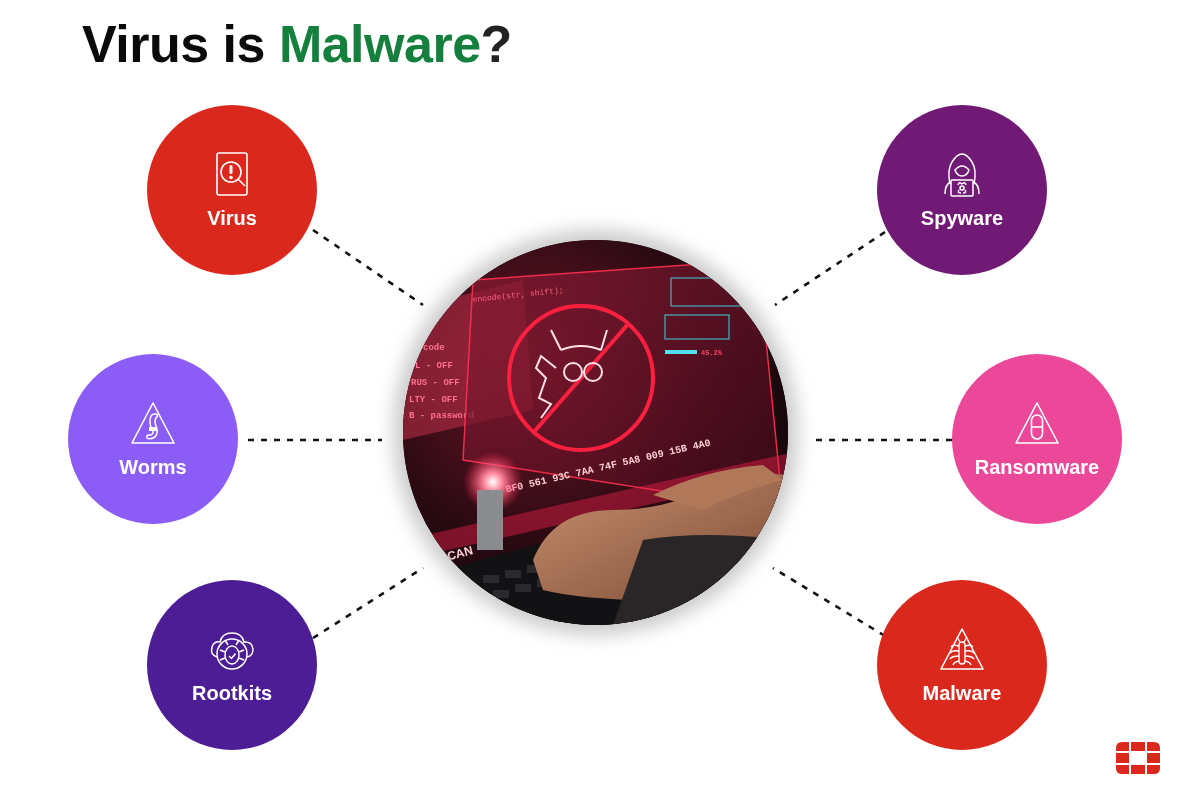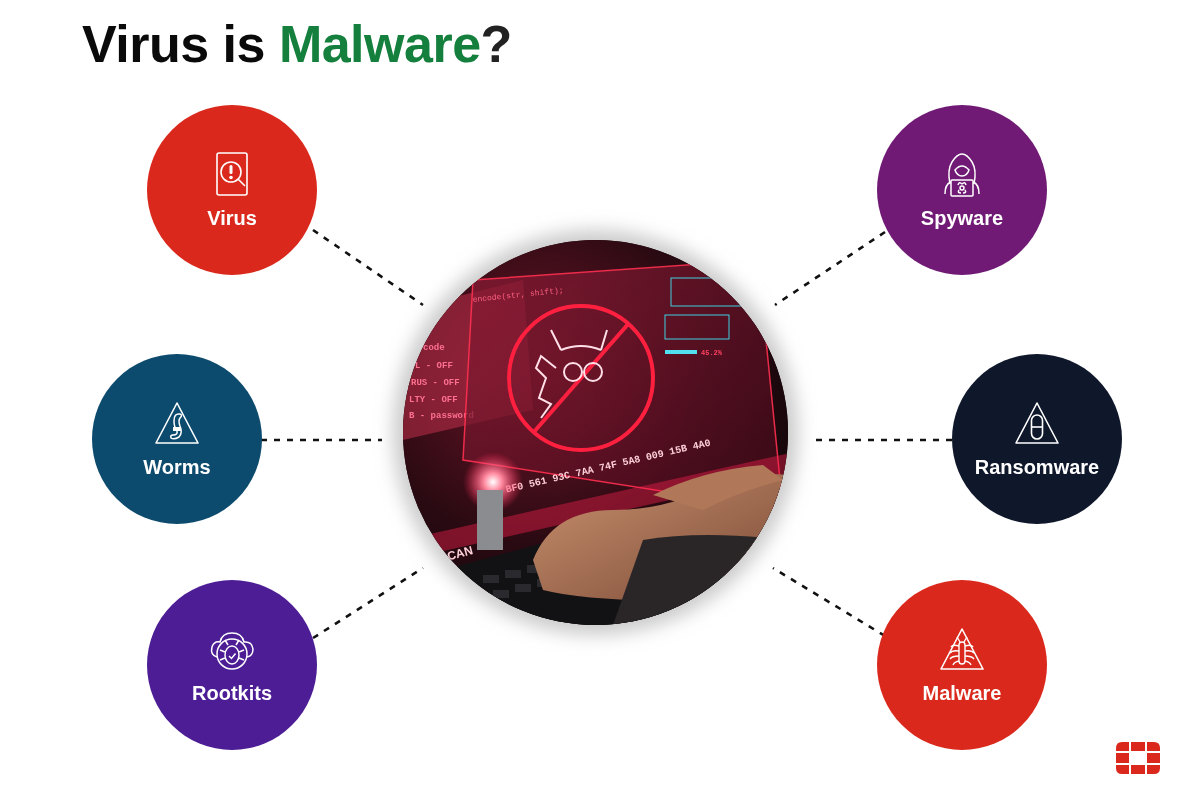--- a/index.html
+++ b/index.html
@@ -111,21 +111,21 @@
       <rect x="10" y="3" width="30" height="42" rx="2"></rect>
       <circle cx="24" cy="22" r="10"></circle>
       <line x1="31" y1="29" x2="38" y2="36"></line>
     </g>
     <rect x="22.5" y="15" width="3" height="9" rx="1.5" fill="#fff"></rect>
     <circle cx="24" cy="27.5" r="1.8" fill="#fff"></circle>
   </svg>
   <span class="label">Virus</span>
 </div>
 
-<div class="node" style="left:92px; top:354px; background:#0c4a6e;">
+<div class="node" style="left:68px; top:354px; background:#8b5cf6;">
   <svg class="icon" viewBox="0 0 50 50">
     <path d="M25,4 L46,44 L4,44 Z" fill="none" stroke="#fff" stroke-width="1.6" stroke-linejoin="round"></path>
     <path d="M28,15 Q22,14 22,22 Q22,28 25,32 Q26,36 21,36 Q18,36 19,39 Q22,41 27,38 Q31,34 28,27 Q26,22 28,19 Q31,16 28,15 Z" fill="none" stroke="#fff" stroke-width="1.5"></path>
     <rect x="21" y="28" width="8" height="4" fill="#fff"></rect>
   </svg>
   <span class="label">Worms</span>
 </div>
 
 <div class="node" style="left:147px; top:580px; background:#4c1d95;">
   <svg class="icon" viewBox="0 0 50 50">
@@ -147,21 +147,21 @@
       <path d="M18,20 Q25,12 32,20 Q30,26 25,26 Q20,26 18,20 Z"></path>
       <path d="M8,44 Q8,34 14,32 M42,44 Q42,34 36,32"></path>
       <rect x="14" y="30" width="22" height="16" rx="1"></rect>
       <circle cx="25" cy="38" r="2"></circle>
       <path d="M25,34 Q22,31 21,35 M25,34 Q28,31 29,35 M22,40 Q20,43 24,43 M28,40 Q30,43 26,43"></path>
     </g>
   </svg>
   <span class="label">Spyware</span>
 </div>
 
-<div class="node" style="left:952px; top:354px; background:#0f172a;">
+<div class="node" style="left:952px; top:354px; background:#ec4899;">
   <svg class="icon" viewBox="0 0 50 50">
     <path d="M25,4 L46,44 L4,44 Z" fill="none" stroke="#fff" stroke-width="1.6" stroke-linejoin="round"></path>
     <rect x="19.5" y="16" width="11" height="24" rx="5.5" fill="none" stroke="#fff" stroke-width="1.6"></rect>
     <line x1="19.5" y1="28" x2="30.5" y2="28" stroke="#fff" stroke-width="1.6"></line>
   </svg>
   <span class="label">Ransomware</span>
 </div>
 
 <div class="node" style="left:877px; top:580px; background:#da291c;">
   <svg class="icon" viewBox="0 0 50 50">

